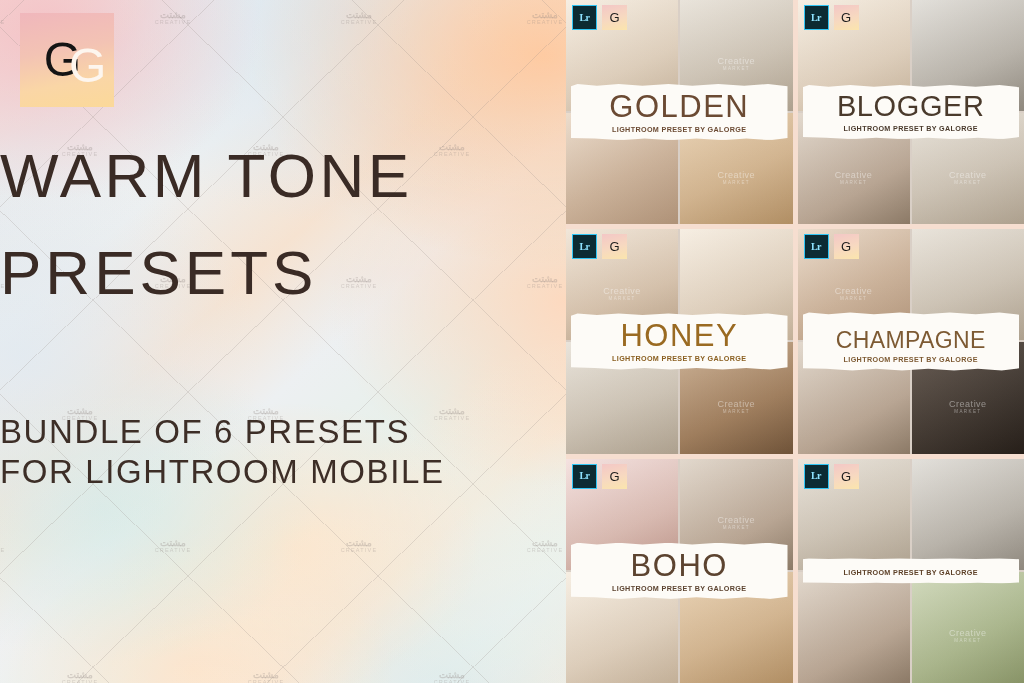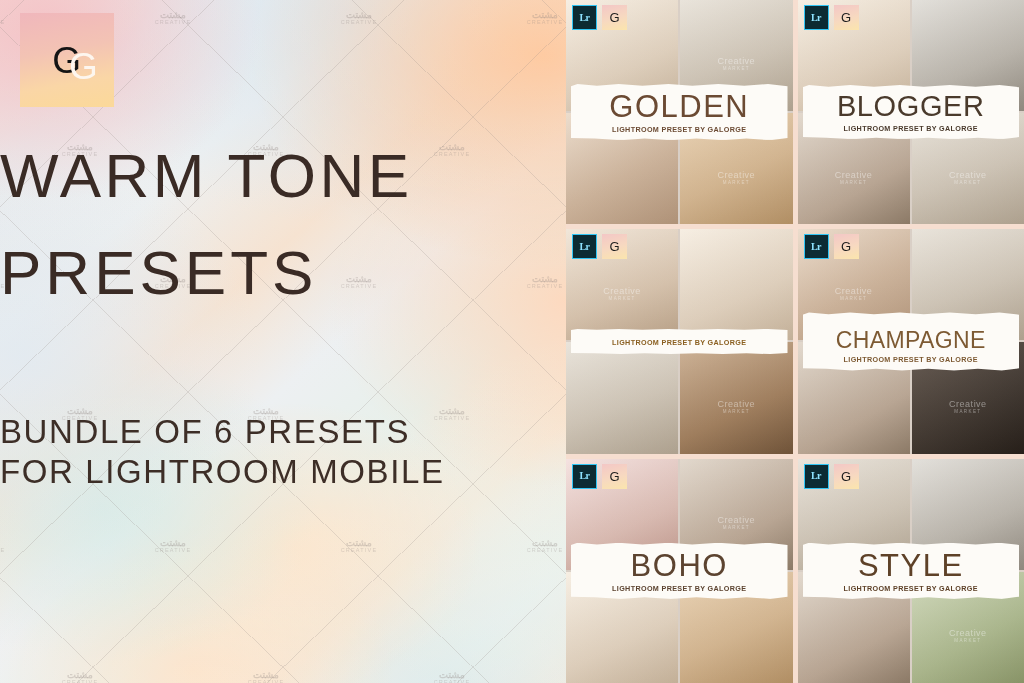--- a/index.html
+++ b/index.html
@@ -93,21 +93,21 @@
     width: 94px;
     height: 94px;
     background: linear-gradient(170deg, #f0b7bc 0%, #f3c3b4 40%, #fad6a6 72%, #fbd999 100%);
   }
   .brand-logo .g-glyph {
     position: absolute;
     left: 50%;
     top: 50%;
     transform: translate(-50%, -50%);
     font-family: "Liberation Sans", sans-serif;
-    font-size: 37px;
+    font-size: 48px;
     font-weight: 400;
     letter-spacing: -14px;
     color: #141414;
     line-height: 1;
     white-space: nowrap;
   }
   .brand-logo .g-glyph .g2 {
     color: #fdf6ef;
     position: relative;
     top: 6px;
@@ -453,20 +453,21 @@
         <div class="ph p-stone"></div>
         <div class="ph p-mocha">
             <div class="wm-photo">Creative<small>MARKET</small></div>
           </div>
       </div>
       <div class="badges">
         <div class="lr-badge" style="background: rgb(12, 43, 51); border-color: rgb(49, 197, 244);">Lr</div>
         <div class="g-badge">G</div>
       </div>
       <div class="banner size-lg">
+        <span class="b-title" style="color: rgb(154, 106, 34);">HONEY</span>
         <span class="b-sub" style="color: rgb(138, 95, 32);">LIGHTROOM PRESET BY GALORGE</span>
       </div>
     </div>
 
     <div class="preset-card">
       <div class="quad">
         <div class="ph p-skin-a">
             <div class="wm-photo">Creative<small>MARKET</small></div>
           </div>
         <div class="ph p-stone"></div>
@@ -511,19 +512,18 @@
         <div class="ph p-warmgr"></div>
         <div class="ph p-olive">
             <div class="wm-photo">Creative<small>MARKET</small></div>
           </div>
       </div>
       <div class="badges">
         <div class="lr-badge" style="background: rgb(12, 43, 51); border-color: rgb(49, 197, 244);">Lr</div>
         <div class="g-badge">G</div>
       </div>
       <div class="banner size-lg">
-        <span class="b-title" style="color: rgb(94, 65, 40);">STYLE</span>
         <span class="b-sub" style="color: rgb(94, 65, 40);">LIGHTROOM PRESET BY GALORGE</span>
       </div>
     </div>
 
   </div>
 </div>
 
 </body></html>

